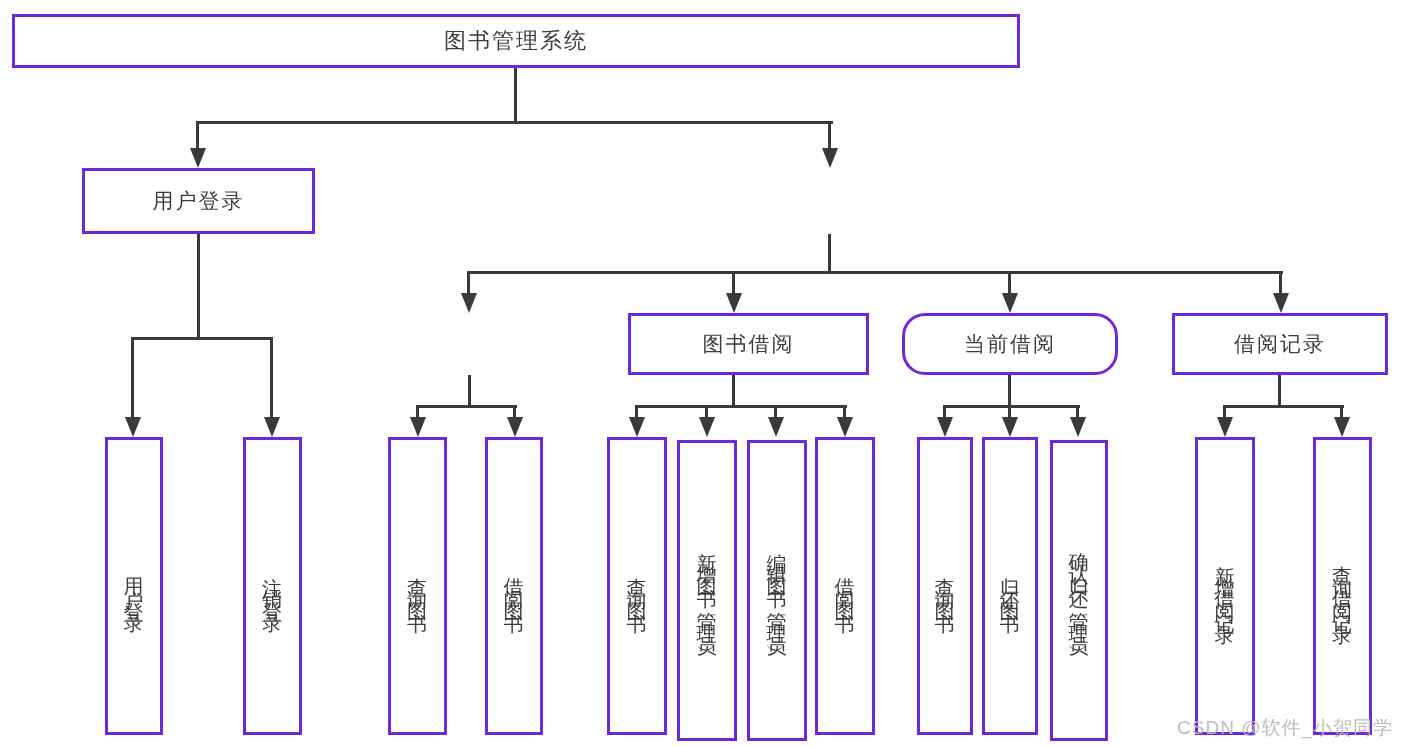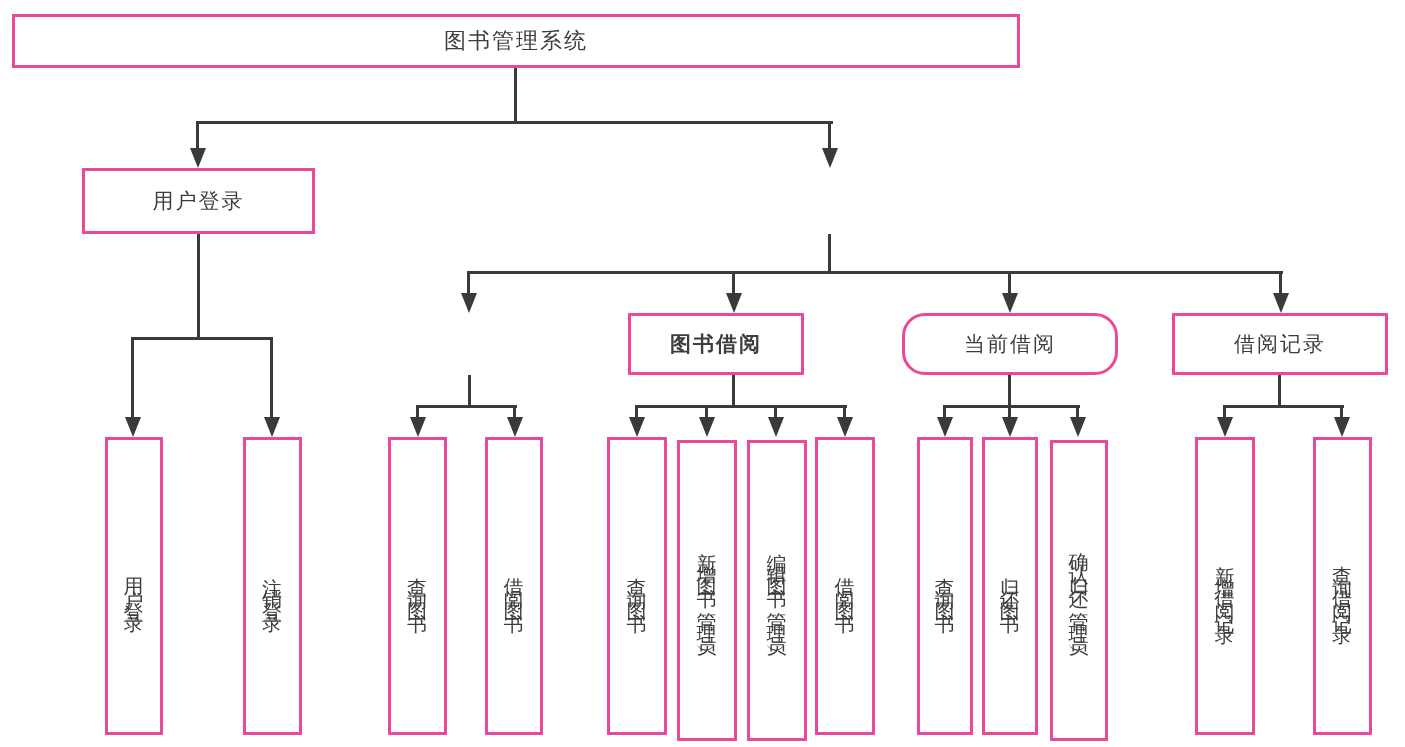--- a/index.html
+++ b/index.html
@@ -7,21 +7,21 @@
     position: relative;
     width: 1405px;
     height: 747px;
     background: #ffffff;
     font-family: "Liberation Sans", "DejaVu Sans", sans-serif;
     overflow: hidden;
   }
   .box {
     position: absolute;
     box-sizing: border-box;
-    border: 3px solid #ec4899;
+    border: 3px solid #6d28d9;
     background: #ffffff;
     color: #3d3d3d;
     display: flex;
     align-items: center;
     justify-content: center;
     text-align: center;
   }
   .hbox { font-size: 21px; letter-spacing: 2px; }
   .rootbox { font-size: 22px; letter-spacing: 2px; }
   .vbox {
@@ -77,21 +77,21 @@
   <div class="hline" style="left:467px; top:271px; width:816px;"></div>
   <div class="vline" style="left:467px; top:271px; height:24px;"></div>
   <div class="arrow" style="left:461px; top:293px;"></div>
   <div class="vline" style="left:732px; top:271px; height:24px;"></div>
   <div class="arrow" style="left:726px; top:293px;"></div>
   <div class="vline" style="left:1008px; top:271px; height:24px;"></div>
   <div class="arrow" style="left:1002px; top:293px;"></div>
   <div class="vline" style="left:1279px; top:271px; height:24px;"></div>
   <div class="arrow" style="left:1273px; top:293px;"></div>
 
-  <div class="box hbox" style="left:628px; top:313px; width:176px; height:62px;font-weight:bold;">图书借阅</div>
+  <div class="box hbox" style="left:628px; top:313px; width:241px; height:62px;">图书借阅</div>
   <div class="box hbox" style="left:902px; top:313px; width:216px; height:62px;border-radius:23px;">当前借阅</div>
   <div class="box hbox" style="left:1172px; top:313px; width:216px; height:62px;">借阅记录</div>
 
   <div class="vline" style="left:468px; top:375px; height:33px;"></div>
   <div class="hline" style="left:416px; top:405px; width:101px;"></div>
   <div class="vline" style="left:416px; top:405px; height:14px;"></div>
   <div class="arrow" style="left:410px; top:417px;"></div>
   <div class="vline" style="left:513px; top:405px; height:14px;"></div>
   <div class="arrow" style="left:507px; top:417px;"></div>
 
@@ -133,14 +133,15 @@
   <div class="box vbox" style="left:747px; top:440px; width:60px; height:301px;">编辑图书（管理员）</div>
   <div class="box vbox" style="left:815px; top:437px; width:60px; height:298px;">借阅图书</div>
 
   <div class="box vbox" style="left:917px; top:437px; width:56px; height:298px;">查询图书</div>
   <div class="box vbox" style="left:982px; top:437px; width:56px; height:298px;">归还图书</div>
   <div class="box vbox" style="left:1050px; top:440px; width:58px; height:301px;">确认归还（管理员）</div>
 
   <div class="box vbox" style="left:1195px; top:437px; width:60px; height:298px;">新增借阅记录</div>
   <div class="box vbox" style="left:1313px; top:437px; width:59px; height:298px;">查询借阅记录</div>
 
+  <div class="watermark">CSDN @软件_小贺同学</div>
 
 </div>
 
 </body></html>

